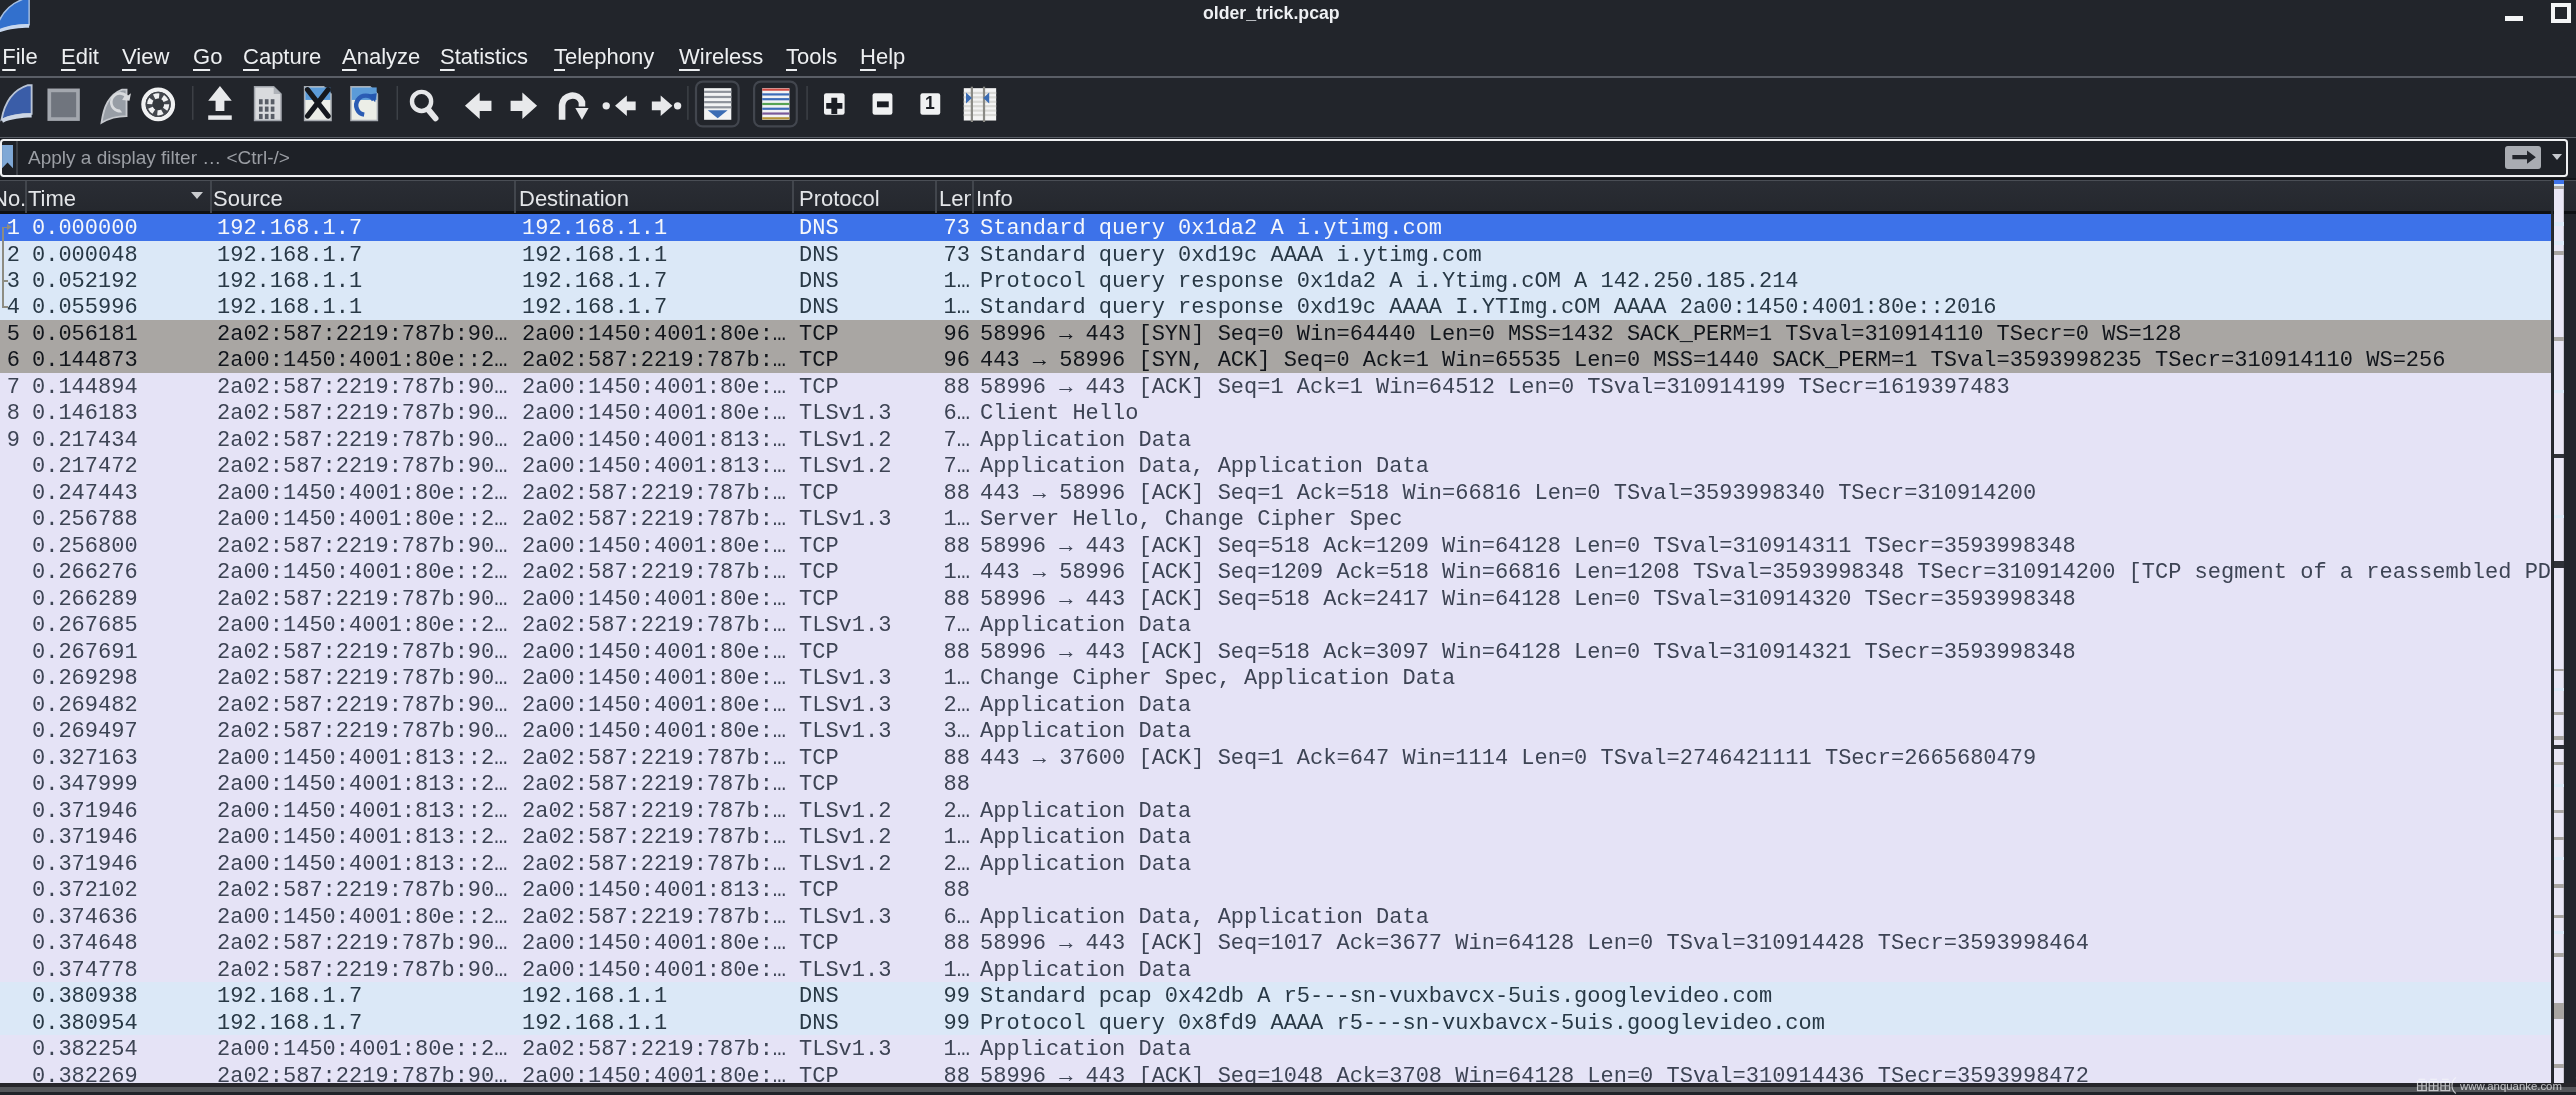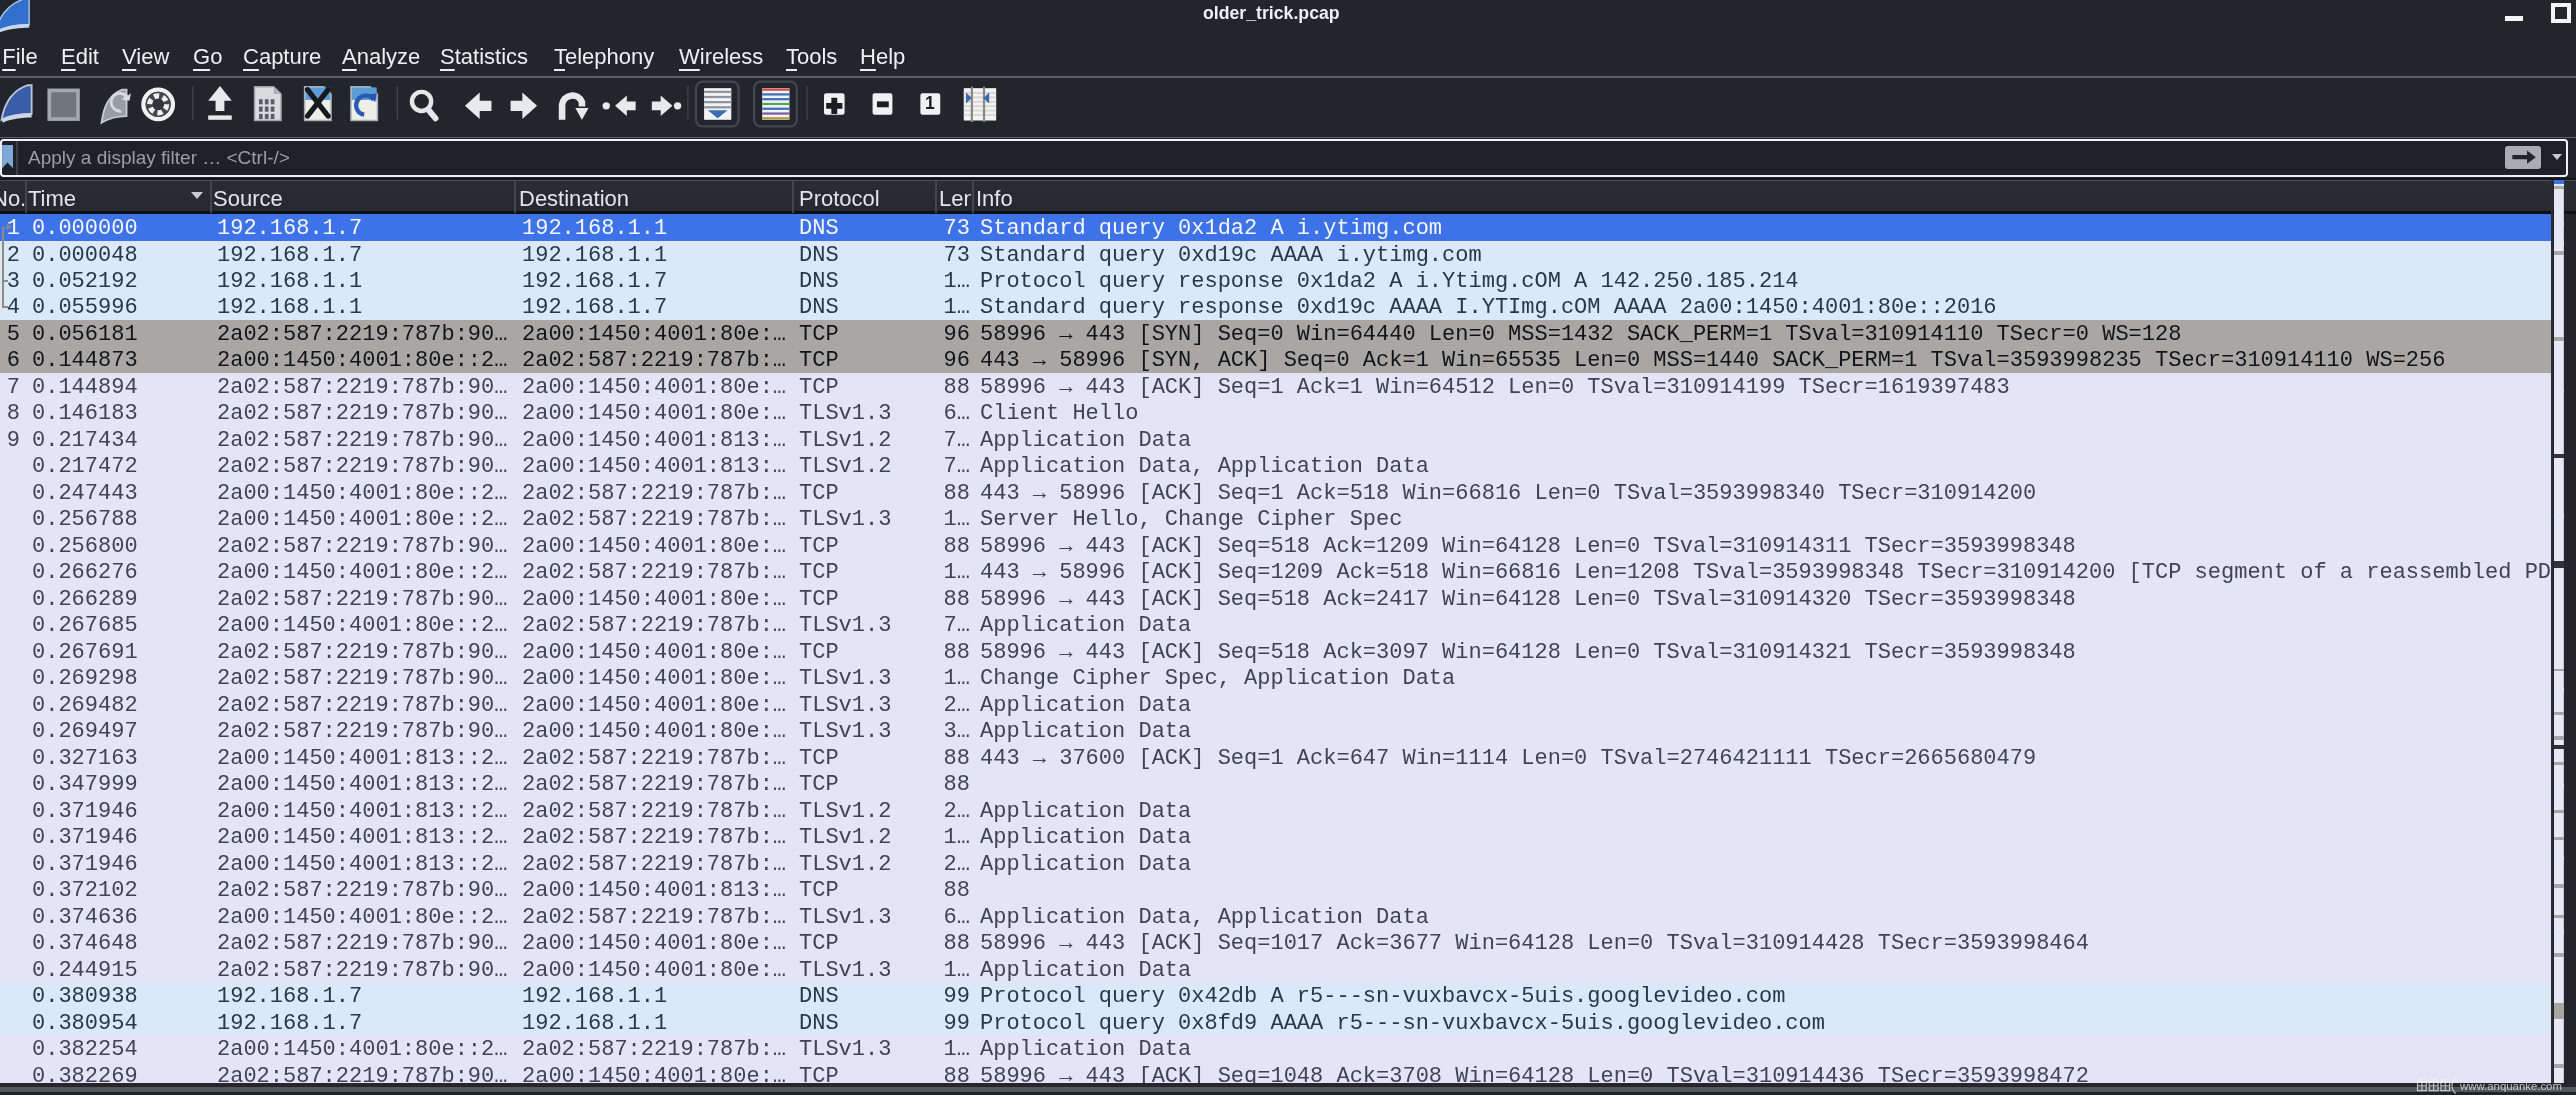--- a/index.html
+++ b/index.html
@@ -198,22 +198,22 @@
     <div class="row lv" style="top:477px"><span class="tm">0.269482</span><span class="sr">2a02:587:2219:787b:90…</span><span class="ds">2a00:1450:4001:80e:…</span><span class="pr">TLSv1.3</span><span class="ln">2…</span><span class="in">Application Data</span></div>
     <div class="row lv" style="top:503px"><span class="tm">0.269497</span><span class="sr">2a02:587:2219:787b:90…</span><span class="ds">2a00:1450:4001:80e:…</span><span class="pr">TLSv1.3</span><span class="ln">3…</span><span class="in">Application Data</span></div>
     <div class="row lv" style="top:530px"><span class="tm">0.327163</span><span class="sr">2a00:1450:4001:813::2…</span><span class="ds">2a02:587:2219:787b:…</span><span class="pr">TCP</span><span class="ln">88</span><span class="in">443 → 37600 [ACK] Seq=1 Ack=647 Win=1114 Len=0 TSval=2746421111 TSecr=2665680479</span></div>
     <div class="row lv" style="top:556px"><span class="tm">0.347999</span><span class="sr">2a00:1450:4001:813::2…</span><span class="ds">2a02:587:2219:787b:…</span><span class="pr">TCP</span><span class="ln">88</span></div>
     <div class="row lv" style="top:583px"><span class="tm">0.371946</span><span class="sr">2a00:1450:4001:813::2…</span><span class="ds">2a02:587:2219:787b:…</span><span class="pr">TLSv1.2</span><span class="ln">2…</span><span class="in">Application Data</span></div>
     <div class="row lv" style="top:609px"><span class="tm">0.371946</span><span class="sr">2a00:1450:4001:813::2…</span><span class="ds">2a02:587:2219:787b:…</span><span class="pr">TLSv1.2</span><span class="ln">1…</span><span class="in">Application Data</span></div>
     <div class="row lv" style="top:636px"><span class="tm">0.371946</span><span class="sr">2a00:1450:4001:813::2…</span><span class="ds">2a02:587:2219:787b:…</span><span class="pr">TLSv1.2</span><span class="ln">2…</span><span class="in">Application Data</span></div>
     <div class="row lv" style="top:662px"><span class="tm">0.372102</span><span class="sr">2a02:587:2219:787b:90…</span><span class="ds">2a00:1450:4001:813:…</span><span class="pr">TCP</span><span class="ln">88</span></div>
     <div class="row lv" style="top:689px"><span class="tm">0.374636</span><span class="sr">2a00:1450:4001:80e::2…</span><span class="ds">2a02:587:2219:787b:…</span><span class="pr">TLSv1.3</span><span class="ln">6…</span><span class="in">Application Data, Application Data</span></div>
     <div class="row lv" style="top:715px"><span class="tm">0.374648</span><span class="sr">2a02:587:2219:787b:90…</span><span class="ds">2a00:1450:4001:80e:…</span><span class="pr">TCP</span><span class="ln">88</span><span class="in">58996 → 443 [ACK] Seq=1017 Ack=3677 Win=64128 Len=0 TSval=310914428 TSecr=3593998464</span></div>
-    <div class="row lv" style="top:742px"><span class="tm">0.244915</span><span class="sr">2a02:587:2219:787b:90…</span><span class="ds">2a00:1450:4001:80e:…</span><span class="pr">TLSv1.3</span><span class="ln">1…</span><span class="in">Application Data</span></div>
-    <div class="row lb" style="top:768px"><span class="tm">0.380938</span><span class="sr">192.168.1.7</span><span class="ds">192.168.1.1</span><span class="pr">DNS</span><span class="ln">99</span><span class="in">Protocol query 0x42db A r5---sn-vuxbavcx-5uis.googlevideo.com</span></div>
+    <div class="row lv" style="top:742px"><span class="tm">0.374778</span><span class="sr">2a02:587:2219:787b:90…</span><span class="ds">2a00:1450:4001:80e:…</span><span class="pr">TLSv1.3</span><span class="ln">1…</span><span class="in">Application Data</span></div>
+    <div class="row lb" style="top:768px"><span class="tm">0.380938</span><span class="sr">192.168.1.7</span><span class="ds">192.168.1.1</span><span class="pr">DNS</span><span class="ln">99</span><span class="in">Standard pcap 0x42db A r5---sn-vuxbavcx-5uis.googlevideo.com</span></div>
     <div class="row lb" style="top:795px"><span class="tm">0.380954</span><span class="sr">192.168.1.7</span><span class="ds">192.168.1.1</span><span class="pr">DNS</span><span class="ln">99</span><span class="in">Protocol query 0x8fd9 AAAA r5---sn-vuxbavcx-5uis.googlevideo.com</span></div>
     <div class="row lv" style="top:821px"><span class="tm">0.382254</span><span class="sr">2a00:1450:4001:80e::2…</span><span class="ds">2a02:587:2219:787b:…</span><span class="pr">TLSv1.3</span><span class="ln">1…</span><span class="in">Application Data</span></div>
     <div class="row lv" style="top:848px"><span class="tm">0.382269</span><span class="sr">2a02:587:2219:787b:90…</span><span class="ds">2a00:1450:4001:80e:…</span><span class="pr">TCP</span><span class="ln">88</span><span class="in">58996 → 443 [ACK] Seq=1048 Ack=3708 Win=64128 Len=0 TSval=310914436 TSecr=3593998472</span></div>
     <div class="tree" style="left:2.2px;top:12.5px;width:1.5px;height:81px"></div>
     <div class="tree" style="left:2.2px;top:12.5px;width:5.9px;height:1.5px"></div>
     <div class="tree" style="left:2.2px;top:66px;width:5.9px;height:1.5px"></div>
     <div class="tree" style="left:2.2px;top:92px;width:5.9px;height:1.5px"></div>
     <div style="position:absolute;left:7.4px;top:9.6px;width:0;height:0;border-top:3.7px solid transparent;border-bottom:3.7px solid transparent;border-left:5.2px solid #8d8c82"></div>
   </div>
 <div class="abs" id="rsep"></div>

